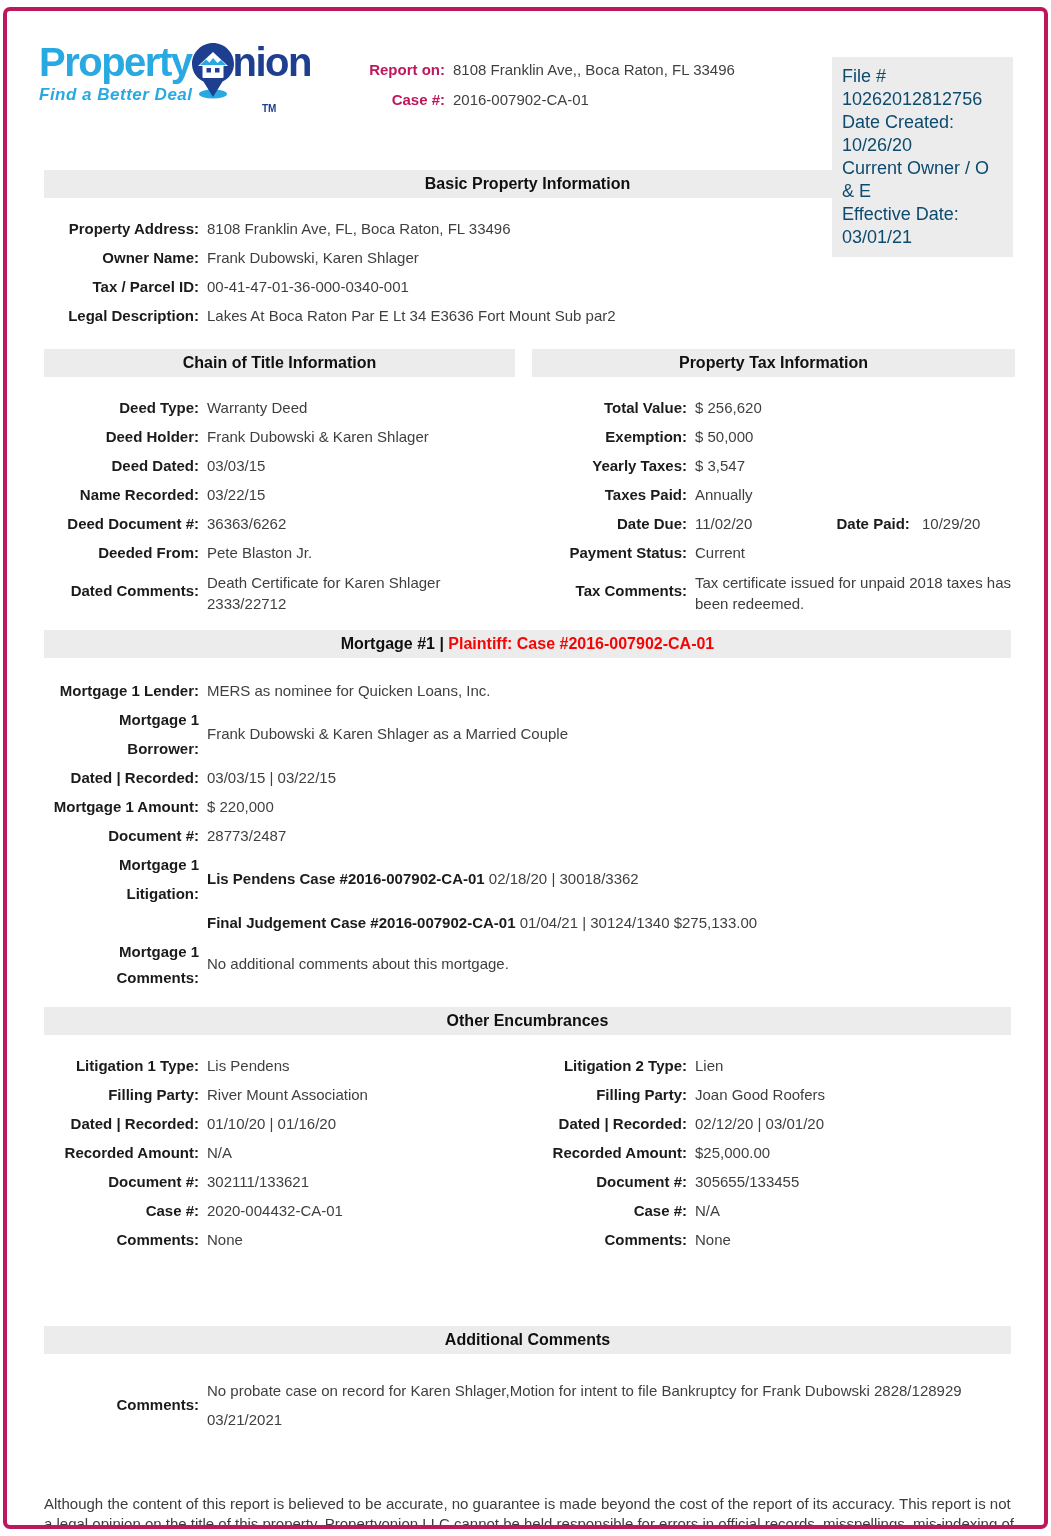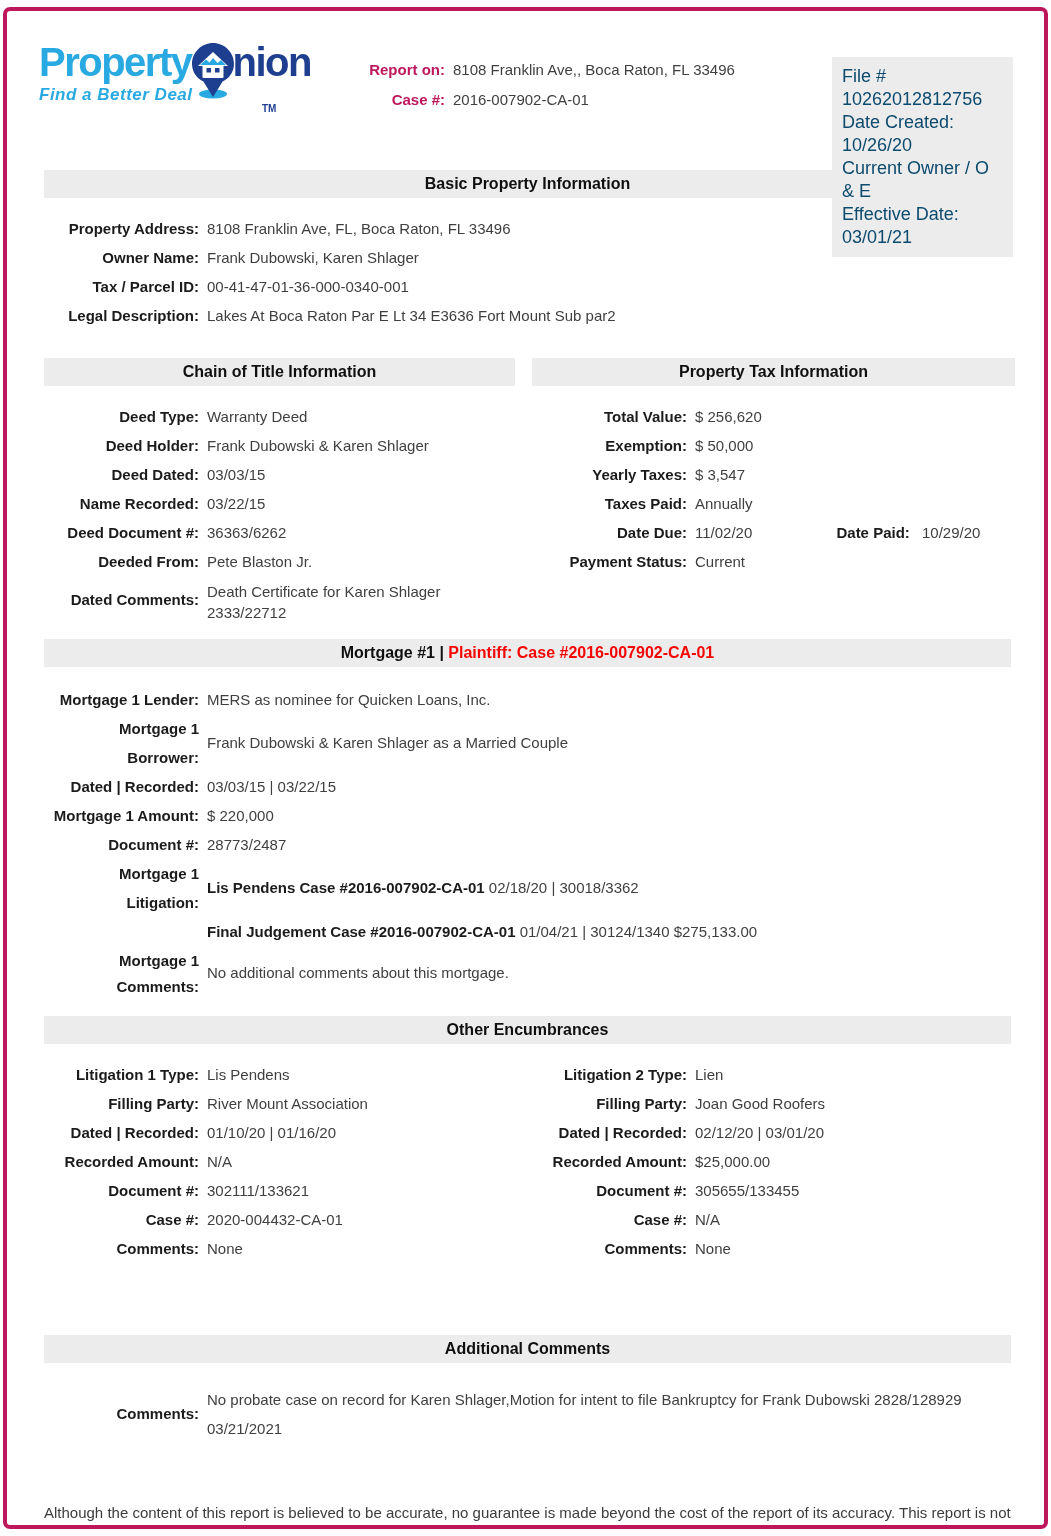--- a/index.html
+++ b/index.html
@@ -28,21 +28,21 @@
   .lbl{width:155px;text-align:right;font-weight:bold;color:#1b1b1b;flex:none;}
   .val{margin-left:8px;color:#3f3f3f;flex:1;}
   .val b{color:#1b1b1b;}
   .row.wrap .val{line-height:21px;padding-top:4.5px;}
   .row.tall .lbl{line-height:26px;padding-top:2px;}
   .inline-lbl{font-weight:bold;color:#1b1b1b;margin-left:80px;margin-right:8px;}
   .two-col{display:flex;gap:17px;}
   .col-l{width:471px;flex:none;}
   .col-r{width:483px;flex:none;}
   .mt-basic{margin-top:0;}
-  .mt-twocol{margin-top:28px;}
+  .mt-twocol{margin-top:19px;}
   .mt-mort{margin-top:16px;}
   .mt-oe{margin-top:16px;}
   .mt-add{margin-top:72px;}
   .mort-rows{margin-top:18px;}
   .disclaimer{margin-top:60px;font-size:15px;line-height:20.5px;color:#3c3c3c;width:971px;}
 </style>
 </head>
 <body>
 
 <div class="page">
@@ -172,20 +172,24 @@
             <span class="val">
               <span>11/02/20</span>
               <span class="inline-lbl">Date Paid:</span>
               <span>10/29/20</span>
             </span>
           </div>
           <div class="row">
             <span class="lbl">Payment Status:</span>
             <span class="val">Current</span>
           </div>
+          <div class="row wrap">
+            <span class="lbl">Tax Comments:</span>
+            <span class="val">Tax certificate issued for unpaid 2018 taxes has been redeemed.</span>
+          </div>
         </div>
       </div>
     </div>
 
     <div class="section-bar mt-mort">
       <span><span>Mortgage #1 | </span><span class="red">Plaintiff: Case #2016-007902-CA-01</span></span>
     </div>
     <div class="rows mort-rows">
       <div class="row">
         <span class="lbl">Mortgage 1 Lender:</span>

